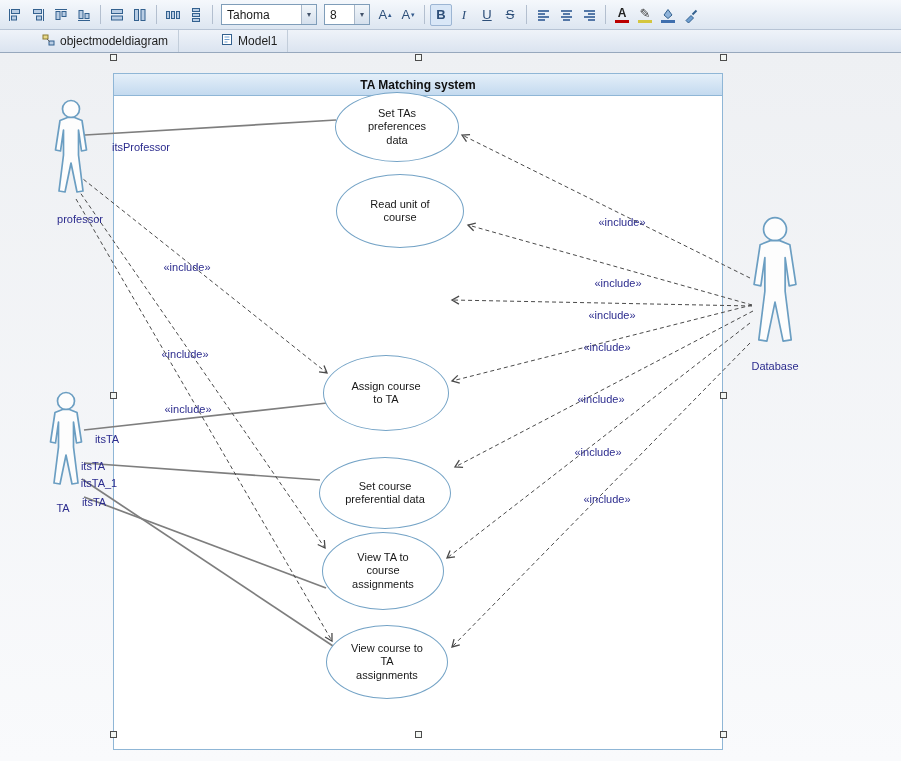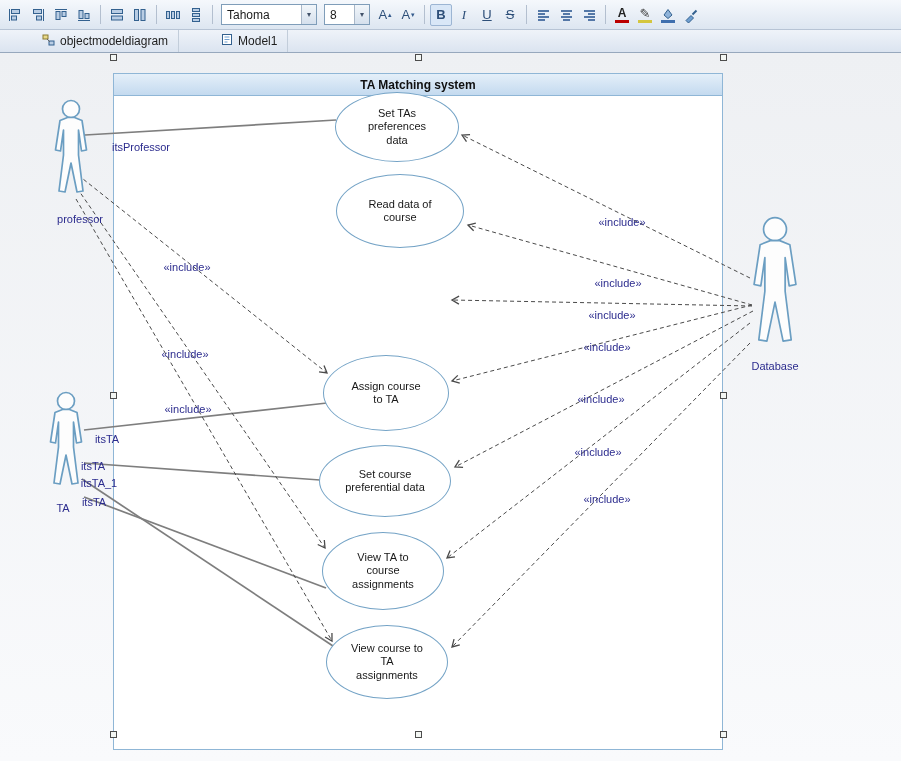--- a/index.html
+++ b/index.html
@@ -275,28 +275,28 @@
       <use href="#person" class="actor-fig" transform="translate(66,339)"></use>
       <use href="#person" class="actor-fig" transform="translate(775,164) scale(1.35)"></use>
     </svg>
 
     <div class="usecase" style="left:335px;top:39px;width:124px;height:70px">
       <span class="ucl">Set TAs</span>
       <span class="ucl">preferences</span>
       <span class="ucl">data</span>
     </div>
     <div class="usecase" style="left:336px;top:121px;width:128px;height:74px">
-      <span class="ucl">Read data of</span>
+      <span class="ucl">Read unit of</span>
       <span class="ucl">course</span>
     </div>
     <div class="usecase" style="left:323px;top:302px;width:126px;height:76px">
       <span class="ucl">Assign course</span>
       <span class="ucl">to TA</span>
     </div>
-    <div class="usecase" style="left:319px;top:392px;width:132px;height:72px">
+    <div class="usecase" style="left:319px;top:404px;width:132px;height:72px">
       <span class="ucl">Set course</span>
       <span class="ucl">preferential data</span>
     </div>
     <div class="usecase" style="left:322px;top:479px;width:122px;height:78px">
       <span class="ucl">View TA to</span>
       <span class="ucl">course</span>
       <span class="ucl">assignments</span>
     </div>
     <div class="usecase" style="left:326px;top:572px;width:122px;height:74px">
       <span class="ucl">View course to</span>

